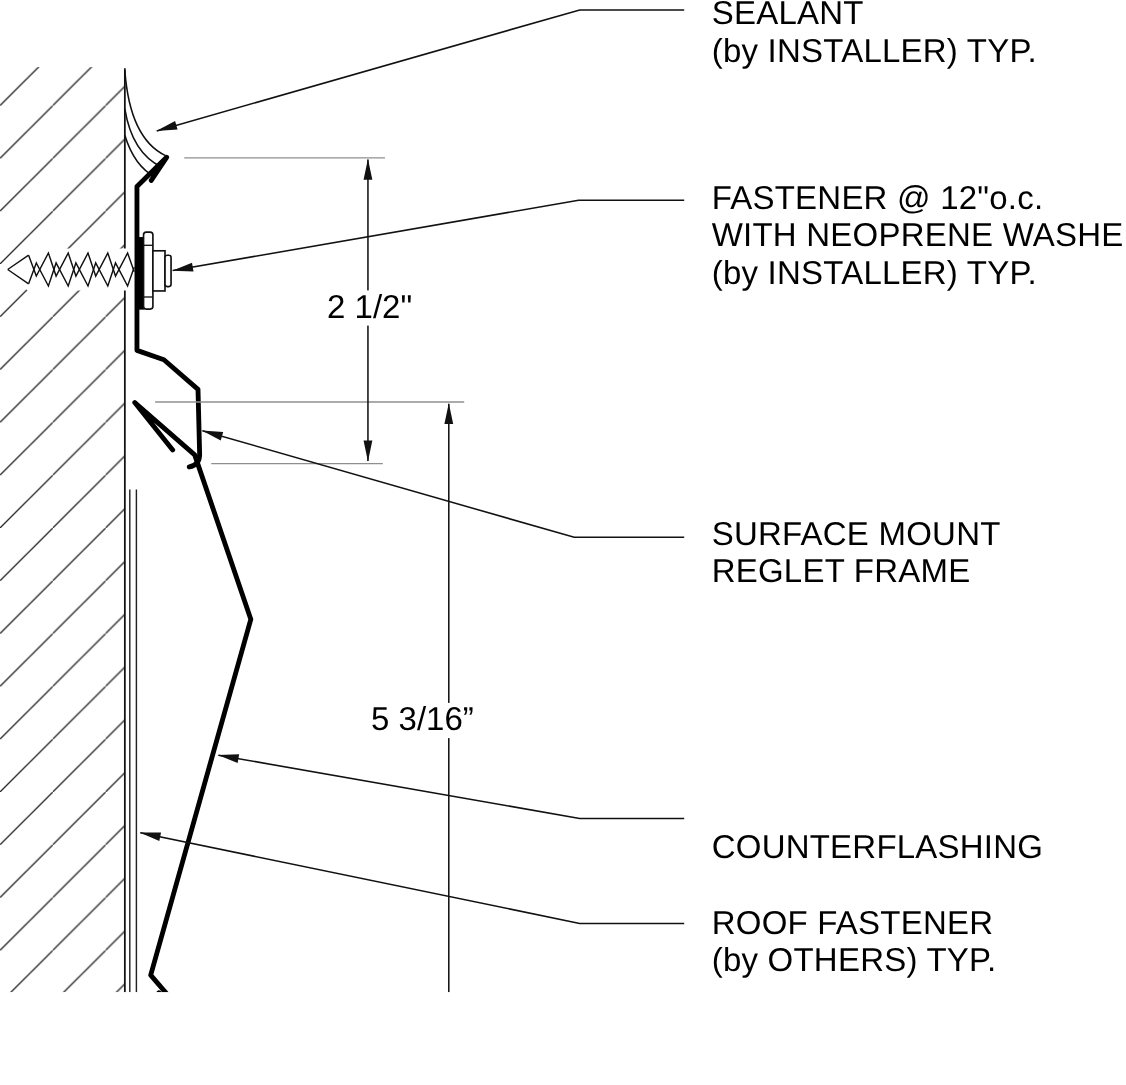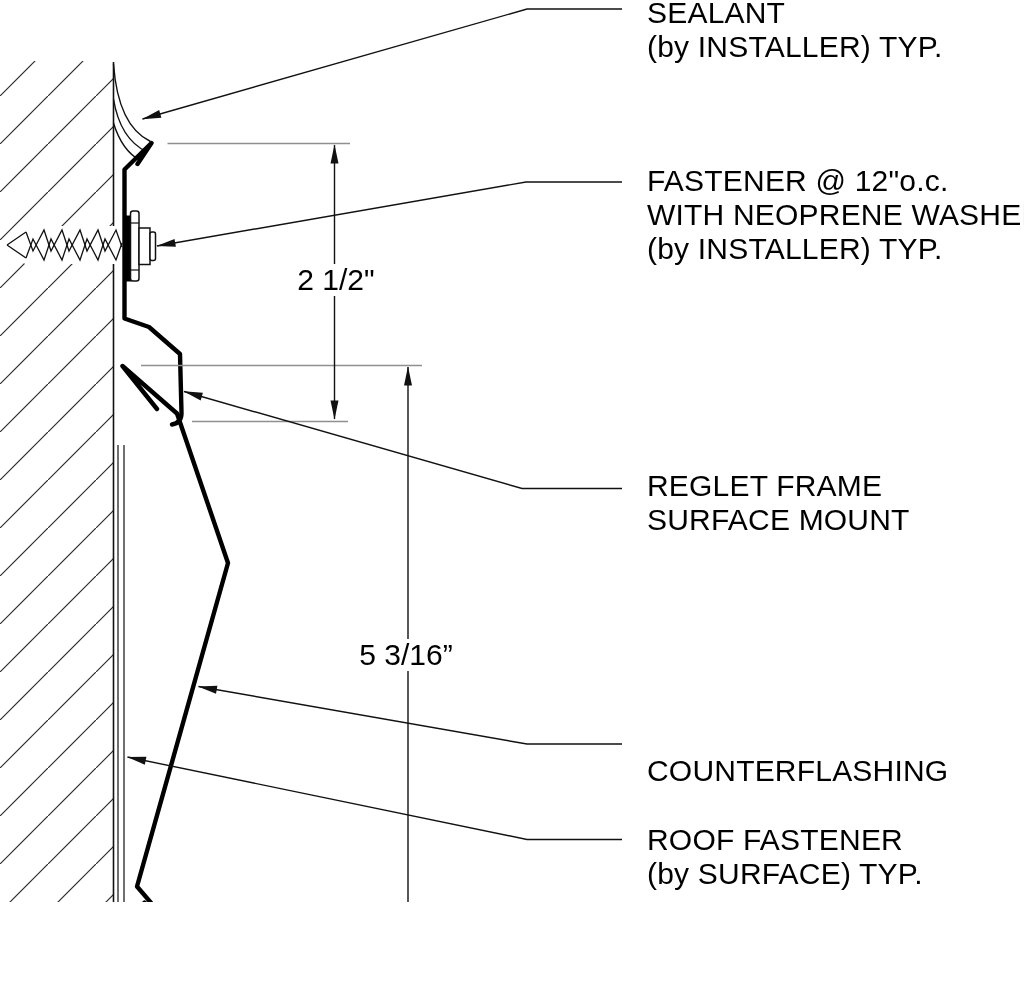--- a/index.html
+++ b/index.html
@@ -109,29 +109,29 @@
     <span>(by INSTALLER) TYP.</span>
   </div>
 
   <div class="callout" style="top:164px">
     <span>FASTENER @ 12"o.c.</span>
     <span>WITH NEOPRENE WASHER</span>
     <span>(by INSTALLER) TYP.</span>
   </div>
 
   <div class="callout" style="top:469px">
+    <span>SURFACE MOUNT</span>
     <span>REGLET FRAME</span>
-    <span>SURFACE MOUNT</span>
   </div>
 
   <div class="callout" style="top:754px">
     <span>COUNTERFLASHING</span>
   </div>
 
   <div class="callout" style="top:823px">
     <span>ROOF FASTENER</span>
-    <span>(by SURFACE) TYP.</span>
+    <span>(by OTHERS) TYP.</span>
   </div>
 
   <div class="dim-text" style="left:336px; top:280px">2 1/2"</div>
-  <div class="dim-text" style="left:406px; top:655px">5 3/16”</div>
+  <div class="dim-text" style="left:384px; top:655px">5 3/16”</div>
 
 </div>
 
 </body></html>

